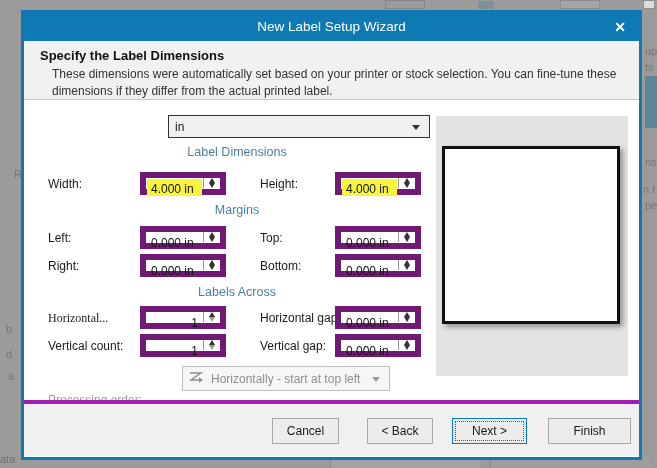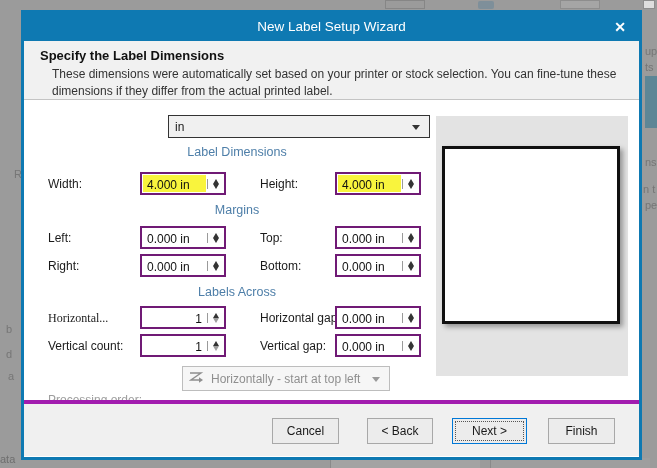--- a/index.html
+++ b/index.html
@@ -51,22 +51,22 @@
     border-left:4px solid transparent; border-right:4px solid transparent;
     border-top:5px solid #333;
   }
   .combo.disabled {
     background:#f6f6f6; border:1px solid #bdbdbd; color:#8f8f8f; cursor:default;
   }
   .combo.disabled .arrow { border-top-color:#9a9a9a; }
   .zicon { margin-right:7px; display:inline-block; }
   
   .spin {
-    position:absolute; height:23px; border:2px solid #701a75; background:#fff;
-    display:flex; align-items:center;
+    position:absolute; height:23px; border:6px solid #701a75; background:#fff;
+    display:flex; align-items:flex-start;
   }
   .spin-val {
     flex:1; font-size:12px; color:#111; padding:3px 4px 0 4px;
     white-space:nowrap; overflow:hidden; margin:1px;
   }
   .spin-val.hl { background:#f9f43d; }
   .spin-val.right { text-align:right; }
   .spin-btns {
     width:17px; border-left:1px solid #9a9a9a; display:flex;
     flex-direction:column; background:#fdfdfd;
@@ -301,16 +301,16 @@
     <div class="preview">
       <div class="preview-label"></div>
     </div>
 
   </div>
 
   <div class="footer">
     <button class="btn" style="left:248px;width:67px;">Cancel</button>
     <button class="btn" style="left:343px;width:66px;">&lt; Back</button>
     <button class="btn focused" style="left:428px;width:75px;">Next &gt;</button>
-    <button class="btn" style="left:524px;width:67px;">Finish</button>
+    <button class="btn" style="left:524px;width:83px;">Finish</button>
   </div>
 
 </div>
 
 </body></html>

